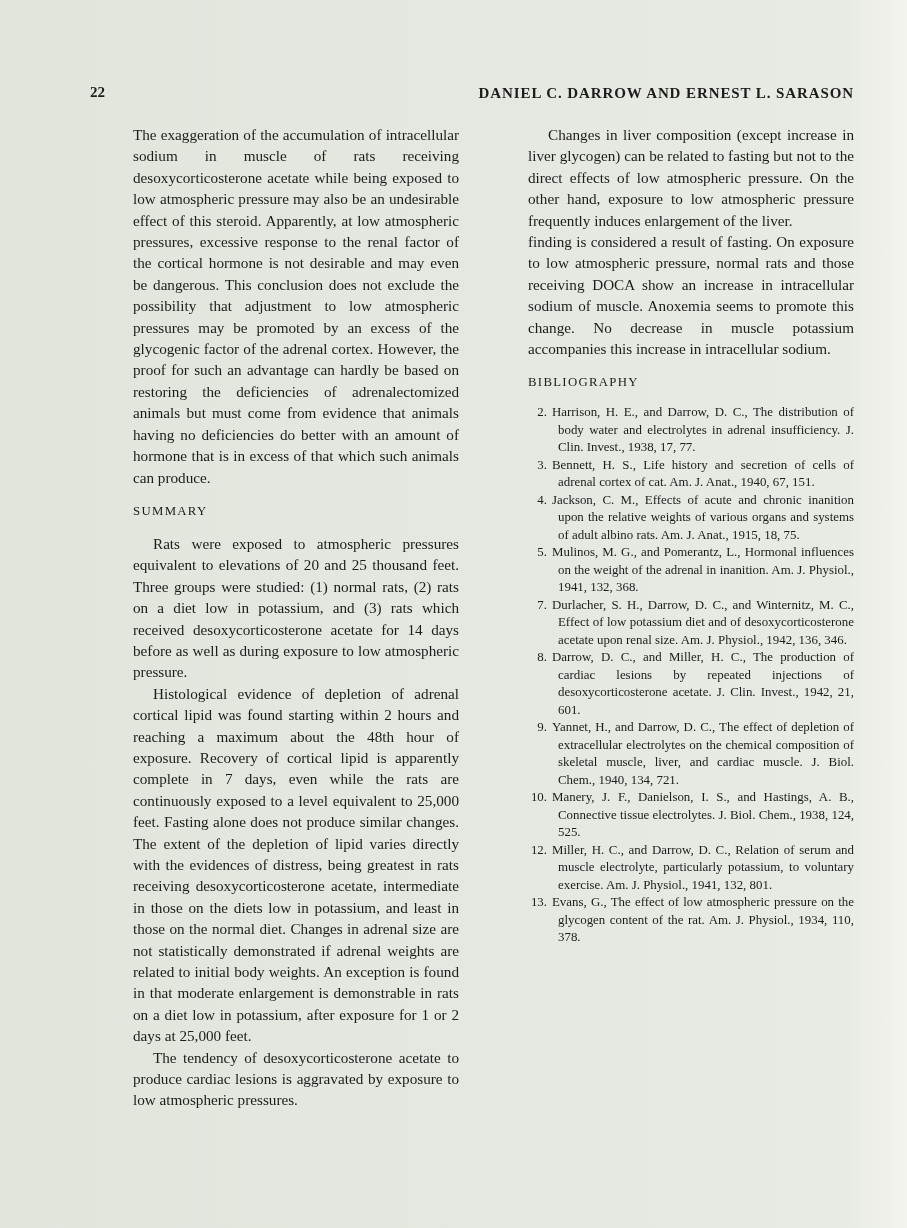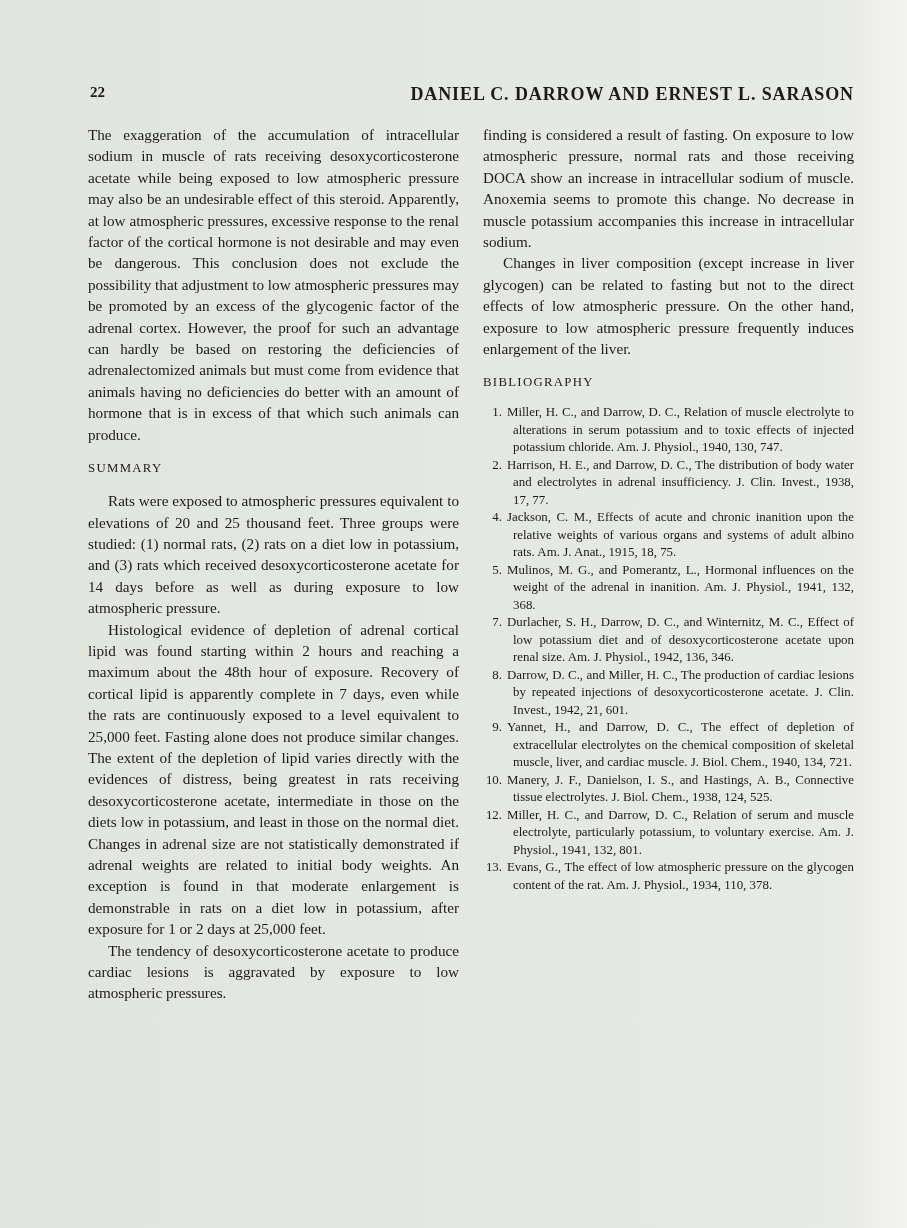--- a/index.html
+++ b/index.html
@@ -23,32 +23,33 @@
   }
   .page-number {
     position: absolute;
     left: 2px;
     top: 0;
     font-weight: bold;
     font-size: 15px;
   }
   .running-head {
     font-weight: bold;
-    font-size: 18px;
+    font-size: 15px;
     letter-spacing: 0.9px;
     white-space: nowrap;
   }
   .columns {
     display: flex;
     gap: 24px;
   }
   .col {
     width: 371px;
     text-align: justify;
     hyphens: auto;
+    margin-left: 45px;
     -webkit-hyphens: auto;
   }
   .para {
     font-size: 15.2px;
     line-height: 21.4px;
     text-indent: 20px;
   }
   .no-indent { text-indent: 0; }
   .section-heading {
     font-size: 12.8px;
@@ -89,28 +90,28 @@
       <p class="para no-indent">The exaggeration of the accumulation of intracellular sodium in muscle of rats receiving desoxycorticosterone acetate while being exposed to low atmospheric pressure may also be an undesirable effect of this steroid. Apparently, at low atmospheric pressures, excessive response to the renal factor of the cortical hormone is not desirable and may even be dangerous. This conclusion does not exclude the possibility that adjustment to low atmospheric pressures may be promoted by an excess of the glycogenic factor of the adrenal cortex. However, the proof for such an advantage can hardly be based on restoring the deficiencies of adrenalectomized animals but must come from evidence that animals having no deficiencies do better with an amount of hormone that is in excess of that which such animals can produce.</p>
 
       <h2 class="section-heading">SUMMARY</h2>
 
       <p class="para">Rats were exposed to atmospheric pressures equivalent to elevations of 20 and 25 thousand feet. Three groups were studied: (1) normal rats, (2) rats on a diet low in potassium, and (3) rats which received desoxycorticosterone acetate for 14 days before as well as during exposure to low atmospheric pressure.</p>
       <p class="para">Histological evidence of depletion of adrenal cortical lipid was found starting within 2 hours and reaching a maximum about the 48th hour of exposure. Recovery of cortical lipid is apparently complete in 7 days, even while the rats are continuously exposed to a level equivalent to 25,000 feet. Fasting alone does not produce similar changes. The extent of the depletion of lipid varies directly with the evidences of distress, being greatest in rats receiving desoxycorticosterone acetate, intermediate in those on the diets low in potassium, and least in those on the normal diet. Changes in adrenal size are not statistically demonstrated if adrenal weights are related to initial body weights. An exception is found in that moderate enlargement is demonstrable in rats on a diet low in potassium, after exposure for 1 or 2 days at 25,000 feet.</p>
       <p class="para">The tendency of desoxycorticosterone acetate to produce cardiac lesions is aggravated by exposure to low atmospheric pressures.</p>
     </div>
 
     <div class="col">
+      <p class="para">Changes in liver composition (except increase in liver glycogen) can be related to fasting but not to the direct effects of low atmospheric pressure. On the other hand, exposure to low atmospheric pressure frequently induces enlargement of the liver.</p>
       <p class="para no-indent">finding is considered a result of fasting. On exposure to low atmospheric pressure, normal rats and those receiving DOCA show an increase in intracellular sodium of muscle. Anoxemia seems to promote this change. No decrease in muscle potassium accompanies this increase in intracellular sodium.</p>
-      <p class="para">Changes in liver composition (except increase in liver glycogen) can be related to fasting but not to the direct effects of low atmospheric pressure. On the other hand, exposure to low atmospheric pressure frequently induces enlargement of the liver.</p>
 
       <h2 class="section-heading">BIBLIOGRAPHY</h2>
 
       <div class="refs">
-        <div class="ref"><span class="ref-num">1.</span><span class="ref-text">Miller, H. C., and Darrow, D. C., Relation of muscle electrolyte to alterations in serum potassium and to toxic effects of injected potassium chloride. Am. J. Physiol., 1940, 130, 747.</span></div>
         <div class="ref"><span class="ref-num">2.</span><span class="ref-text">Harrison, H. E., and Darrow, D. C., The distribution of body water and electrolytes in adrenal insufficiency. J. Clin. Invest., 1938, 17, 77.</span></div>
+        <div class="ref"><span class="ref-num">3.</span><span class="ref-text">Bennett, H. S., Life history and secretion of cells of adrenal cortex of cat. Am. J. Anat., 1940, 67, 151.</span></div>
         <div class="ref"><span class="ref-num">4.</span><span class="ref-text">Jackson, C. M., Effects of acute and chronic inanition upon the relative weights of various organs and systems of adult albino rats. Am. J. Anat., 1915, 18, 75.</span></div>
         <div class="ref"><span class="ref-num">5.</span><span class="ref-text">Mulinos, M. G., and Pomerantz, L., Hormonal influences on the weight of the adrenal in inanition. Am. J. Physiol., 1941, 132, 368.</span></div>
         <div class="ref"><span class="ref-num">7.</span><span class="ref-text">Durlacher, S. H., Darrow, D. C., and Winternitz, M. C., Effect of low potassium diet and of desoxycorticosterone acetate upon renal size. Am. J. Physiol., 1942, 136, 346.</span></div>
         <div class="ref"><span class="ref-num">8.</span><span class="ref-text">Darrow, D. C., and Miller, H. C., The production of cardiac lesions by repeated injections of desoxycorticosterone acetate. J. Clin. Invest., 1942, 21, 601.</span></div>
         <div class="ref"><span class="ref-num">9.</span><span class="ref-text">Yannet, H., and Darrow, D. C., The effect of depletion of extracellular electrolytes on the chemical composition of skeletal muscle, liver, and cardiac muscle. J. Biol. Chem., 1940, 134, 721.</span></div>
         <div class="ref"><span class="ref-num">10.</span><span class="ref-text">Manery, J. F., Danielson, I. S., and Hastings, A. B., Connective tissue electrolytes. J. Biol. Chem., 1938, 124, 525.</span></div>
         <div class="ref"><span class="ref-num">12.</span><span class="ref-text">Miller, H. C., and Darrow, D. C., Relation of serum and muscle electrolyte, particularly potassium, to voluntary exercise. Am. J. Physiol., 1941, 132, 801.</span></div>
         <div class="ref"><span class="ref-num">13.</span><span class="ref-text">Evans, G., The effect of low atmospheric pressure on the glycogen content of the rat. Am. J. Physiol., 1934, 110, 378.</span></div>
       </div>
     </div>

